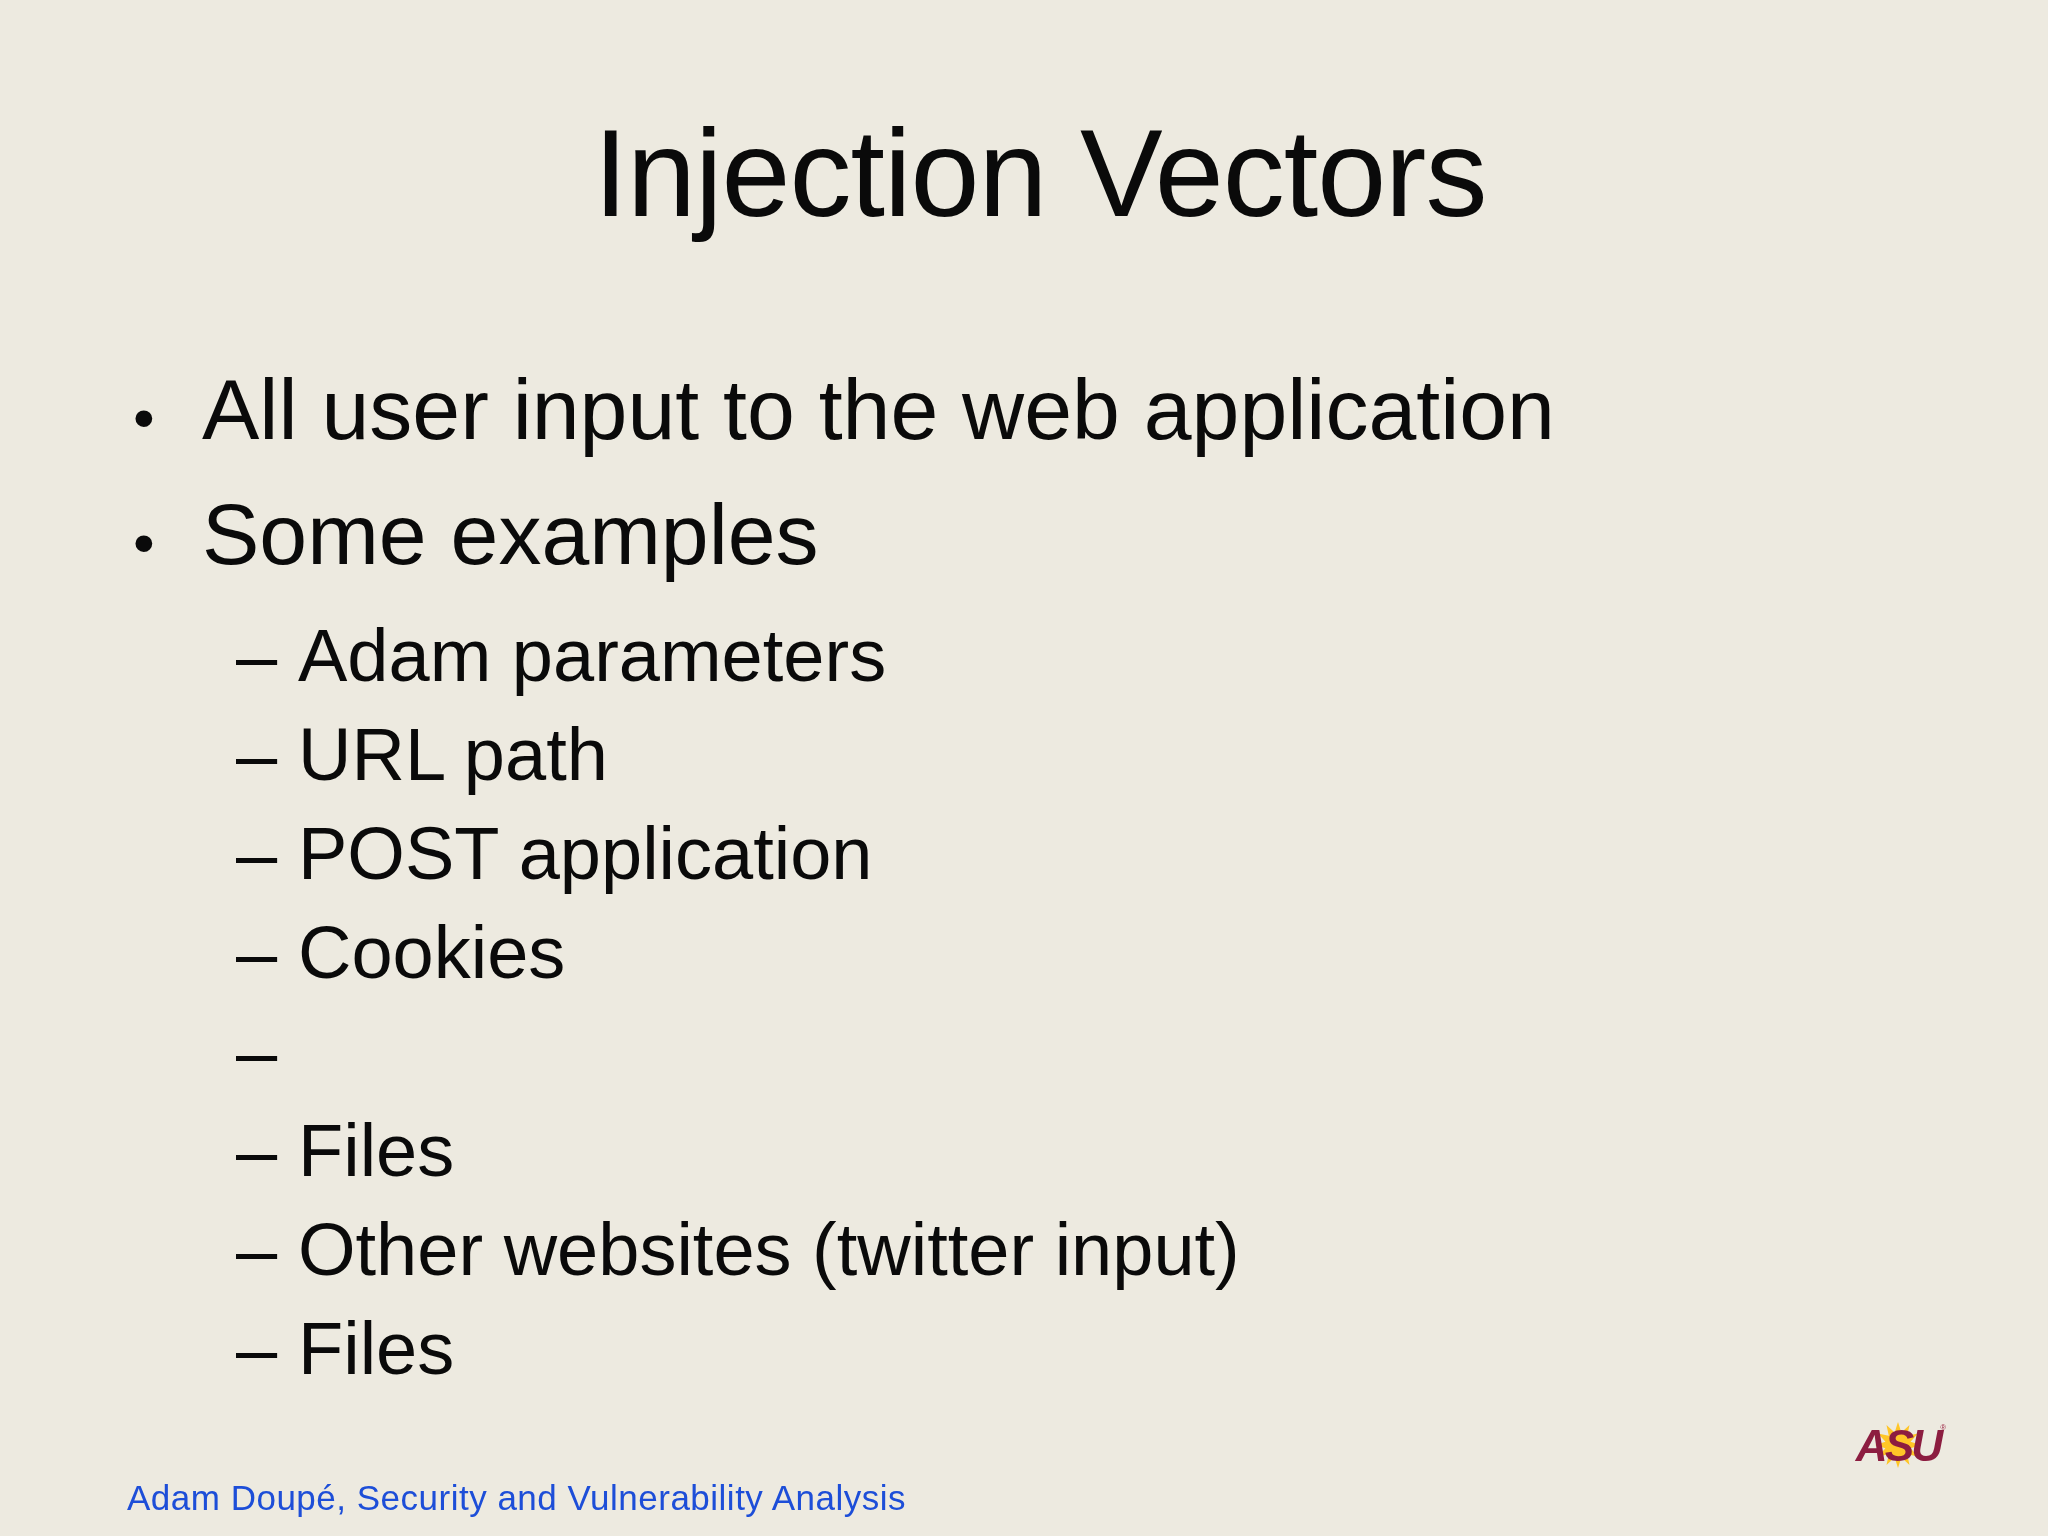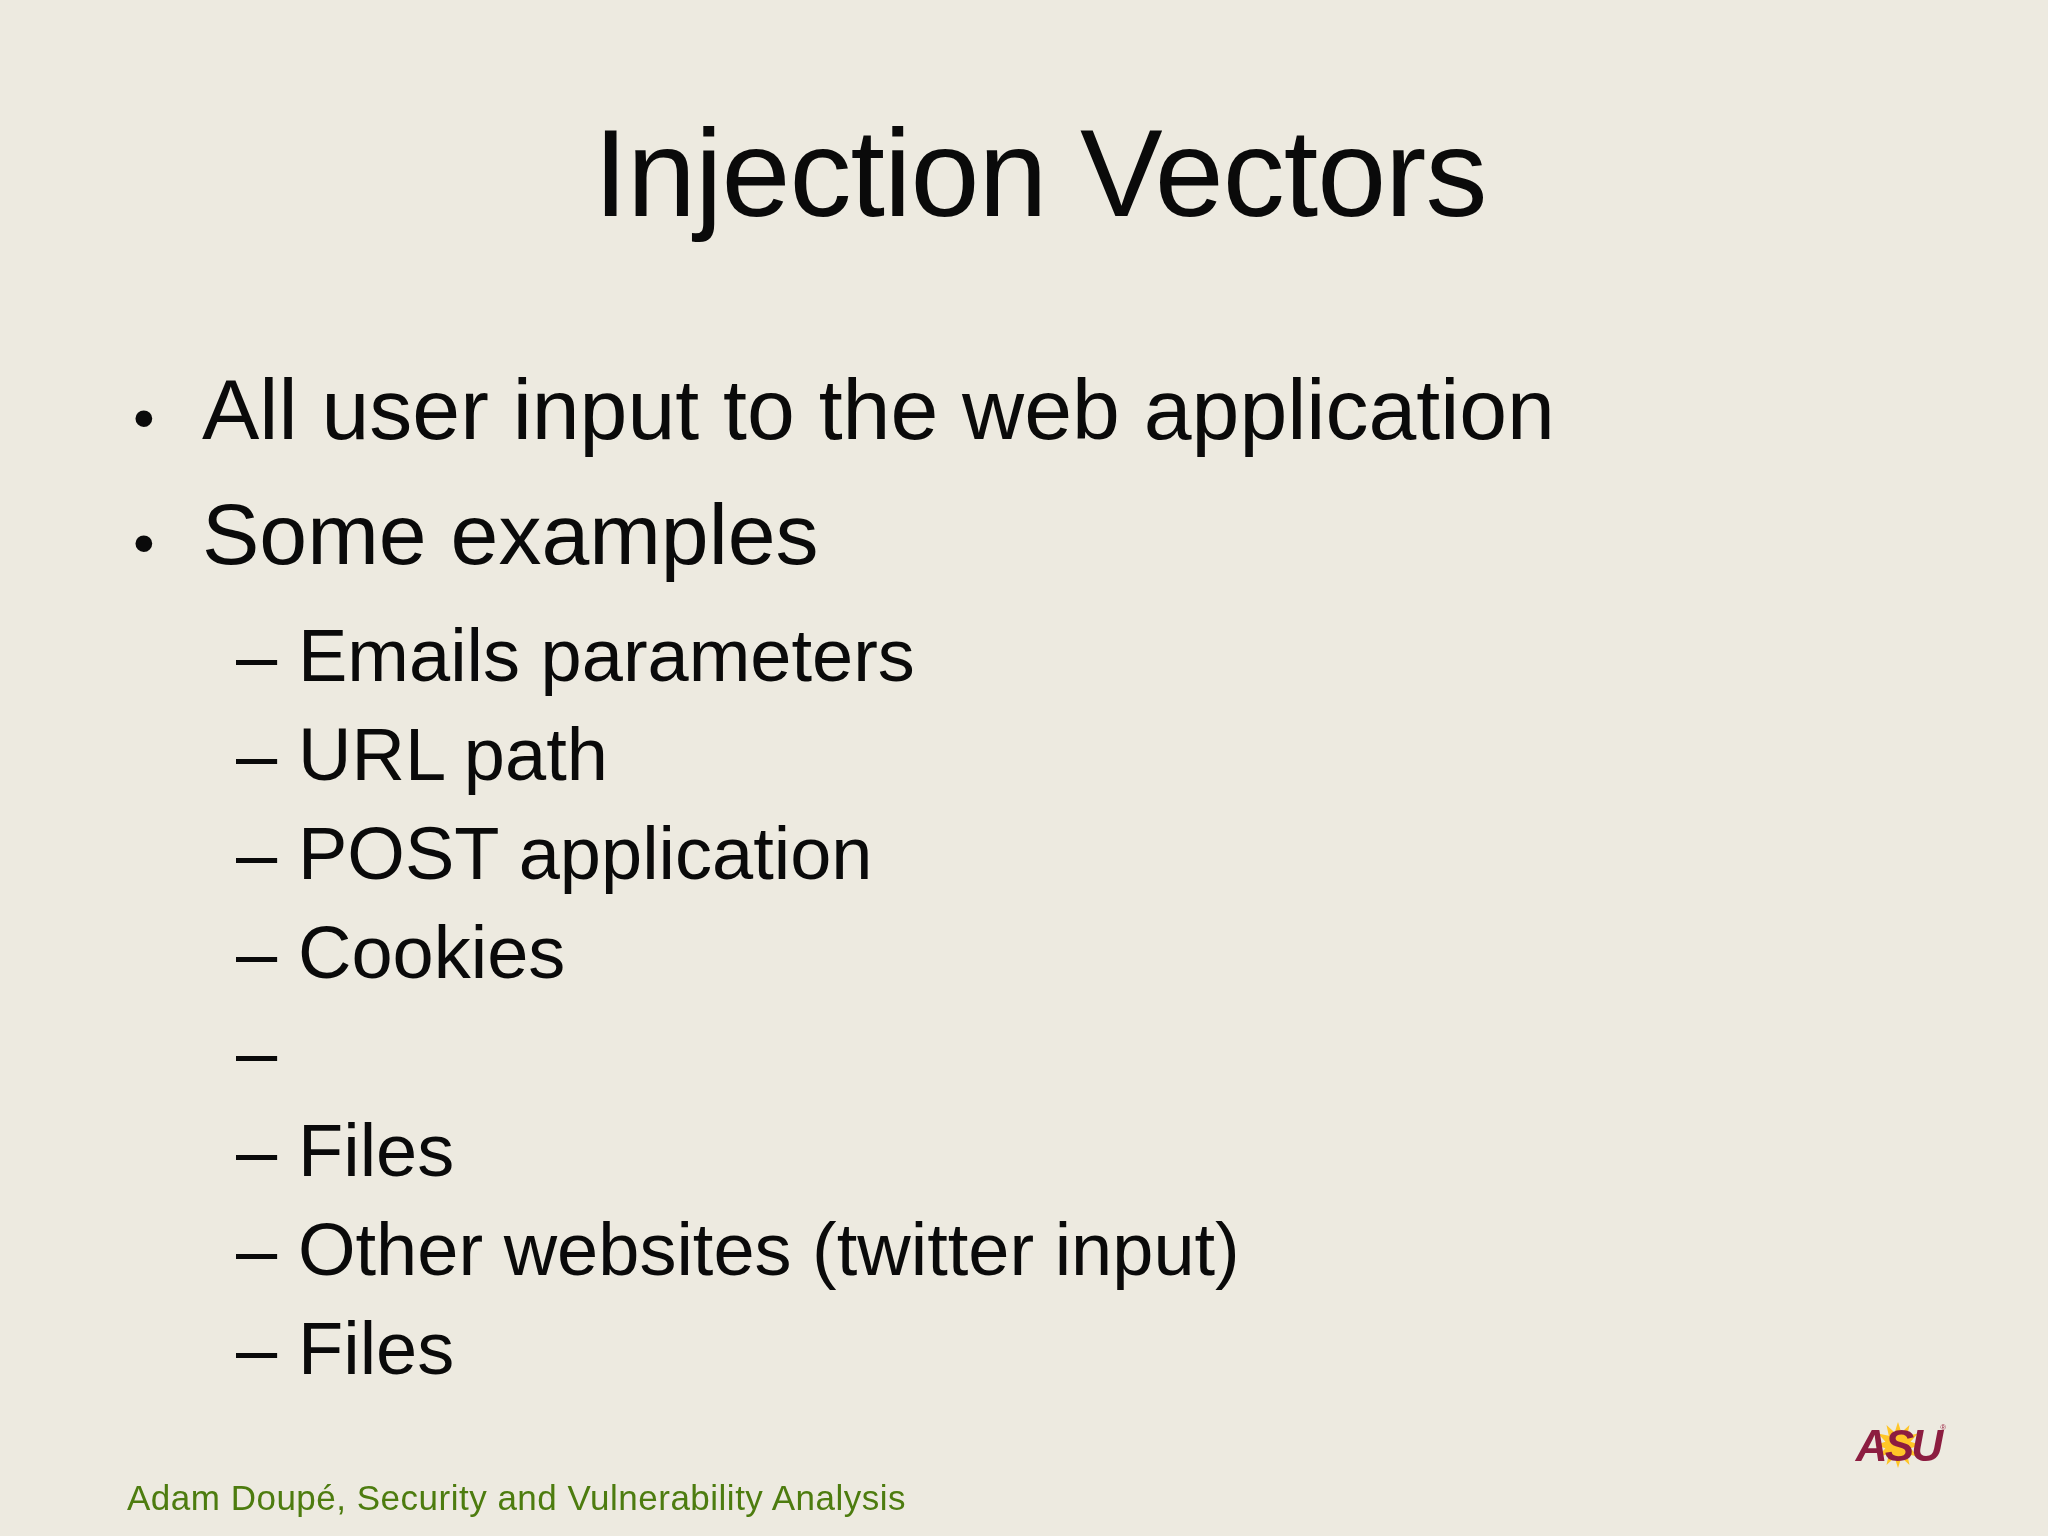--- a/index.html
+++ b/index.html
@@ -46,21 +46,21 @@
     display: flex;
     align-items: baseline;
     font-size: 74px;
     line-height: 99px;
   }
   .l2-marker { flex: 0 0 62px; }
   .footer {
     position: absolute;
     left: 127px; bottom: 18px;
     font-size: 35px;
-    color: #4d7c0f;
+    color: #1d4ed8;
     letter-spacing: 0.5px;
   }
   .logo {
     position: absolute;
     right: 102px; bottom: 66px;
     width: 96px; height: 50px; font-style: italic;
   }
   .logo svg { width: 100%; height: 100%; display: block; }
   .logo .star { fill: #FFC627; }
   .logo .letters {
@@ -91,21 +91,21 @@
     </div>
 
     <div class="l1-item">
       <span class="l1-marker">•</span>
       <span class="l1-text">Some examples</span>
     </div>
 
     <div class="l2-list">
       <div class="l2-item">
         <span class="l2-marker">–</span>
-        <span class="l2-text">Emails parameters</span>
+        <span class="l2-text">Adam parameters</span>
       </div>
       <div class="l2-item">
         <span class="l2-marker">–</span>
         <span class="l2-text">URL path</span>
       </div>
       <div class="l2-item">
         <span class="l2-marker">–</span>
         <span class="l2-text">POST application</span>
       </div>
       <div class="l2-item">

